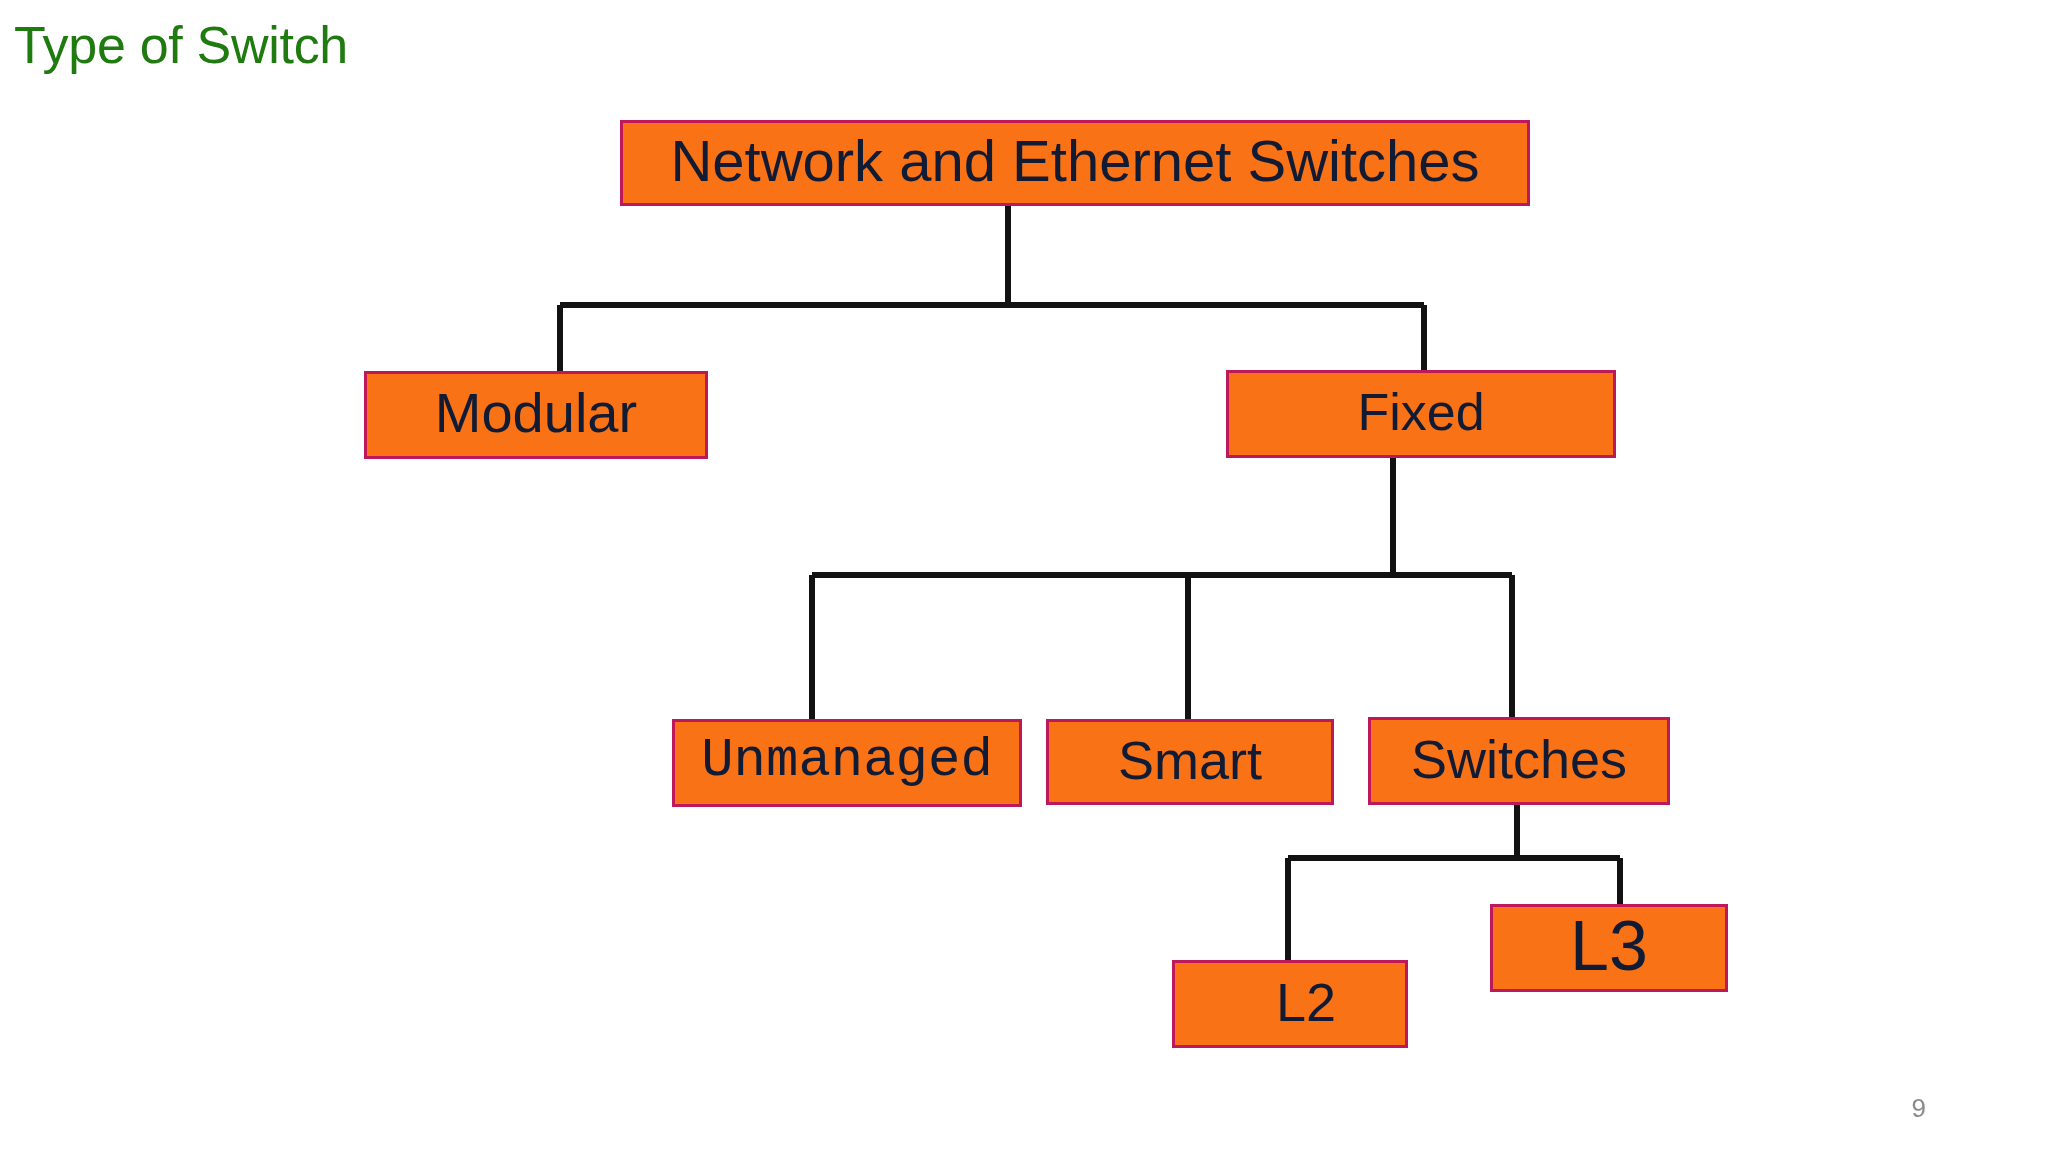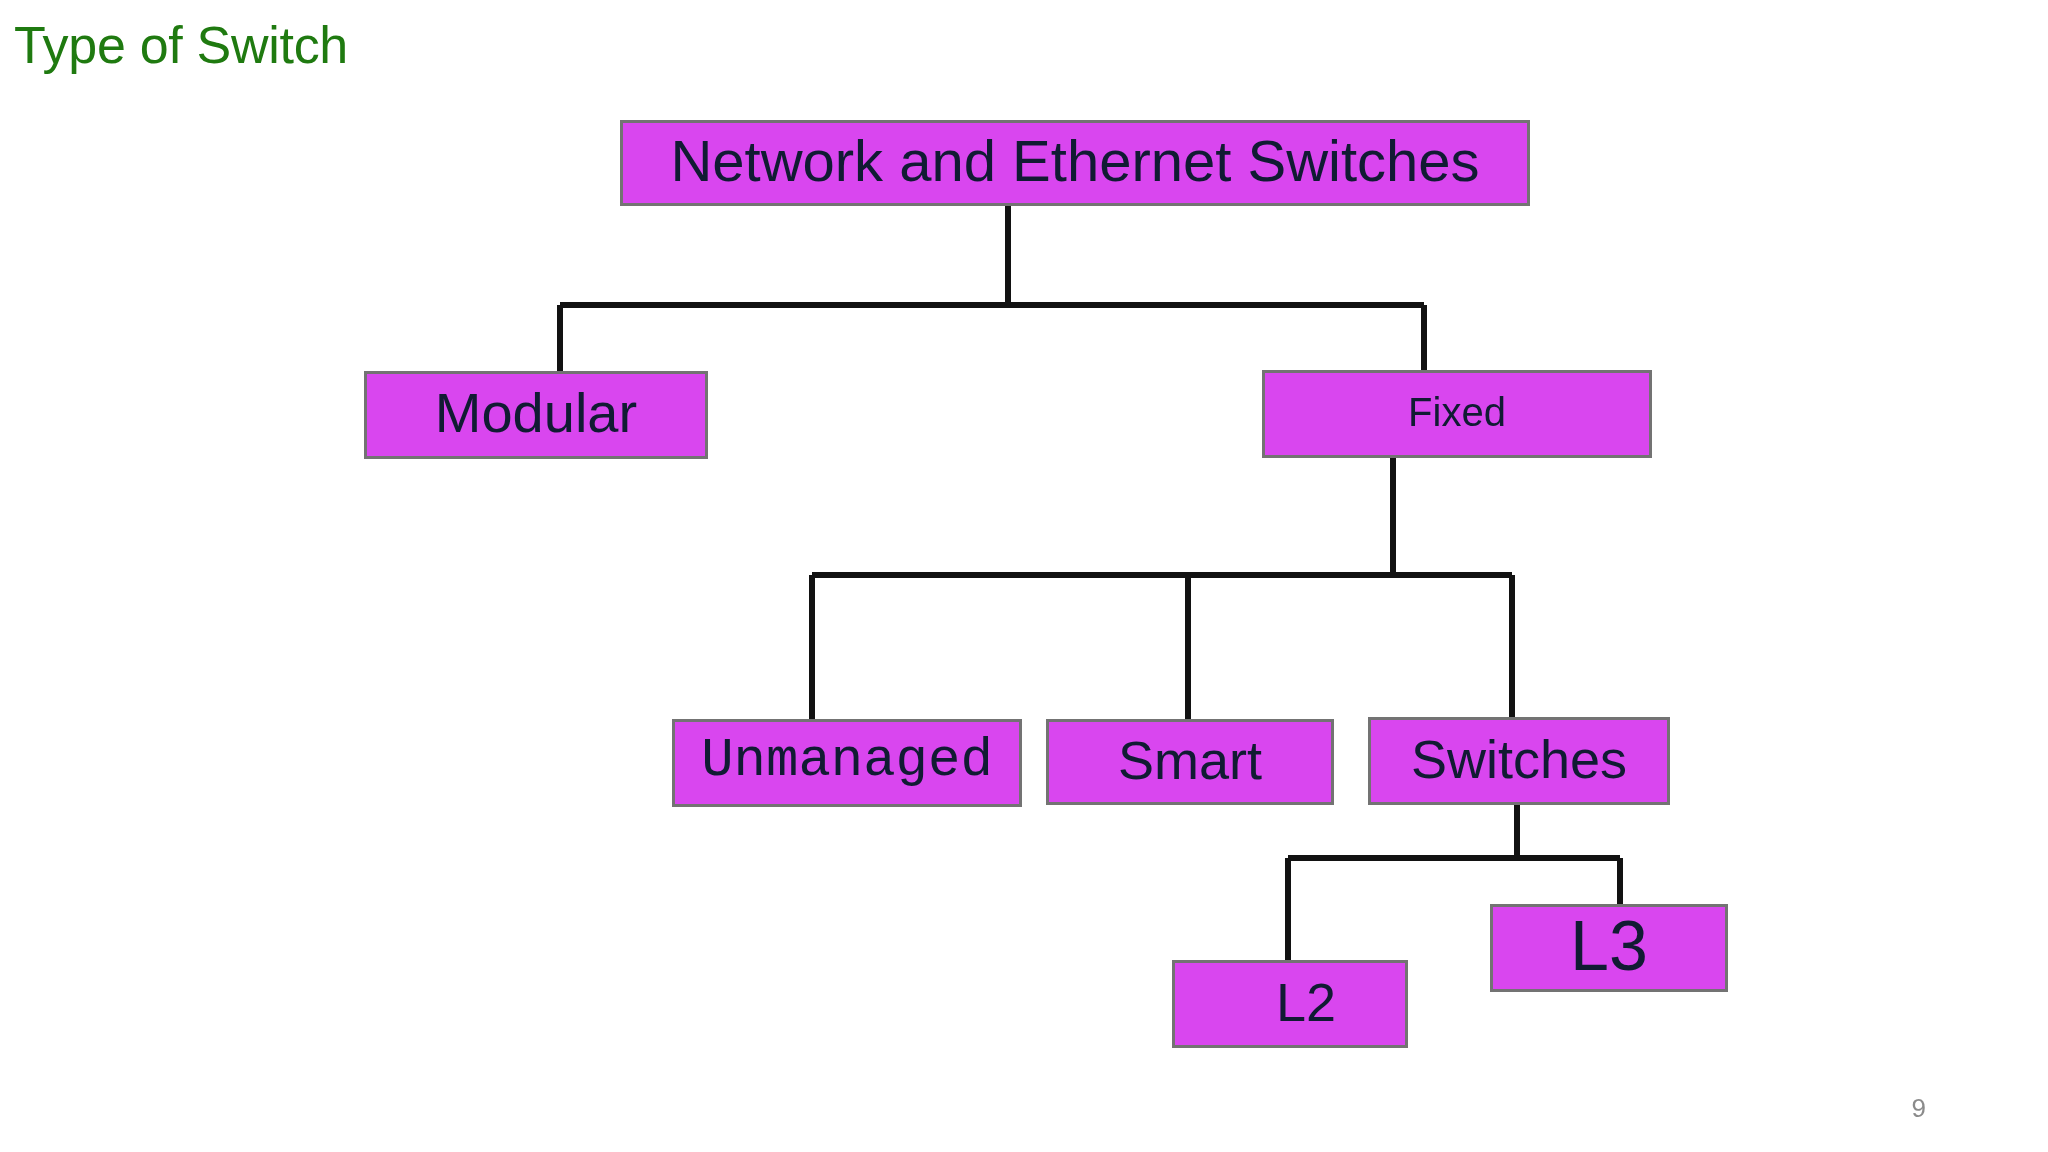--- a/index.html
+++ b/index.html
@@ -47,40 +47,40 @@
     top: 0;
     width: 2048px;
     height: 1152px;
     display: block;
   }
 
   
   .node {
     position: absolute;
     box-sizing: border-box;
-    background: #d946ef;
-    border: 3px solid #737373;
+    background: #f97316;
+    border: 3px solid #be185d;
     display: flex;
     align-items: center;
     justify-content: center;
     color: #111b33;
     font-family: "Liberation Sans", sans-serif;
     font-weight: 400;
     white-space: nowrap;
     overflow: hidden;
   }
   .node-label {
     display: block;
     line-height: 1;
     transform: translateY(-2px);
   }
 
   #node-root      { left: 620px;  top: 120px; width: 910px; height: 86px;  font-size: 58px; }
   #node-modular   { left: 364px;  top: 371px; width: 344px; height: 88px;  font-size: 56px; }
-  #node-fixed     { left: 1226px; top: 370px; width: 390px; height: 88px;  font-size: 40px; margin-left: 36px; }
+  #node-fixed     { left: 1226px; top: 370px; width: 390px; height: 88px;  font-size: 52px; }
   #node-unmanaged { left: 672px;  top: 719px; width: 350px; height: 88px;  font-size: 54px; font-family: Liberation Mono, monospace; }
   #node-smart     { left: 1046px; top: 719px; width: 288px; height: 86px;  font-size: 54px; }
   #node-managed   { left: 1368px; top: 717px; width: 302px; height: 88px;  font-size: 54px; }
   #node-l2        { left: 1172px; top: 960px; width: 236px; height: 88px;  font-size: 54px; padding-left: 32px; }
   #node-l3        { left: 1490px; top: 904px; width: 238px; height: 88px;  font-size: 70px; }
 
   
   #page-number {
     position: absolute;
     right: 122px;

